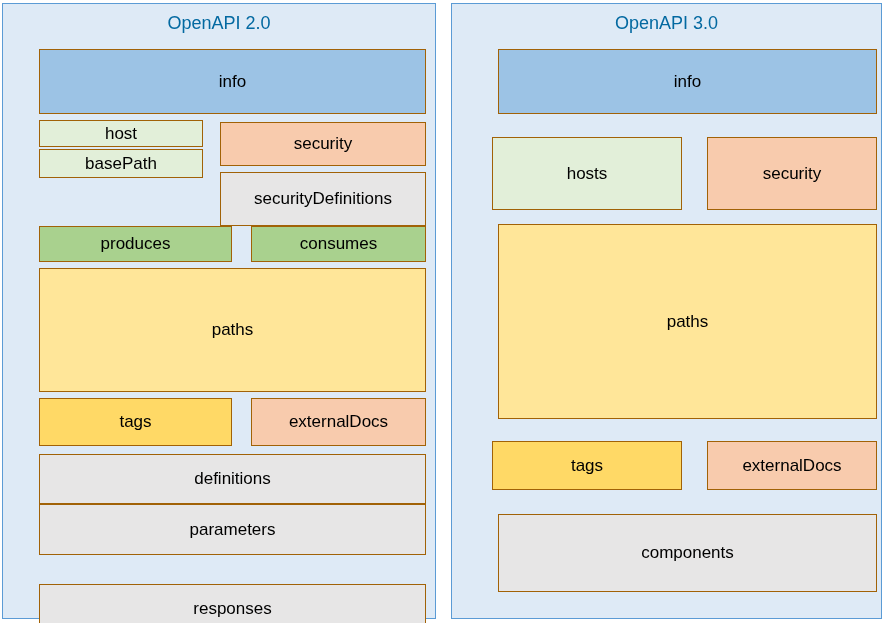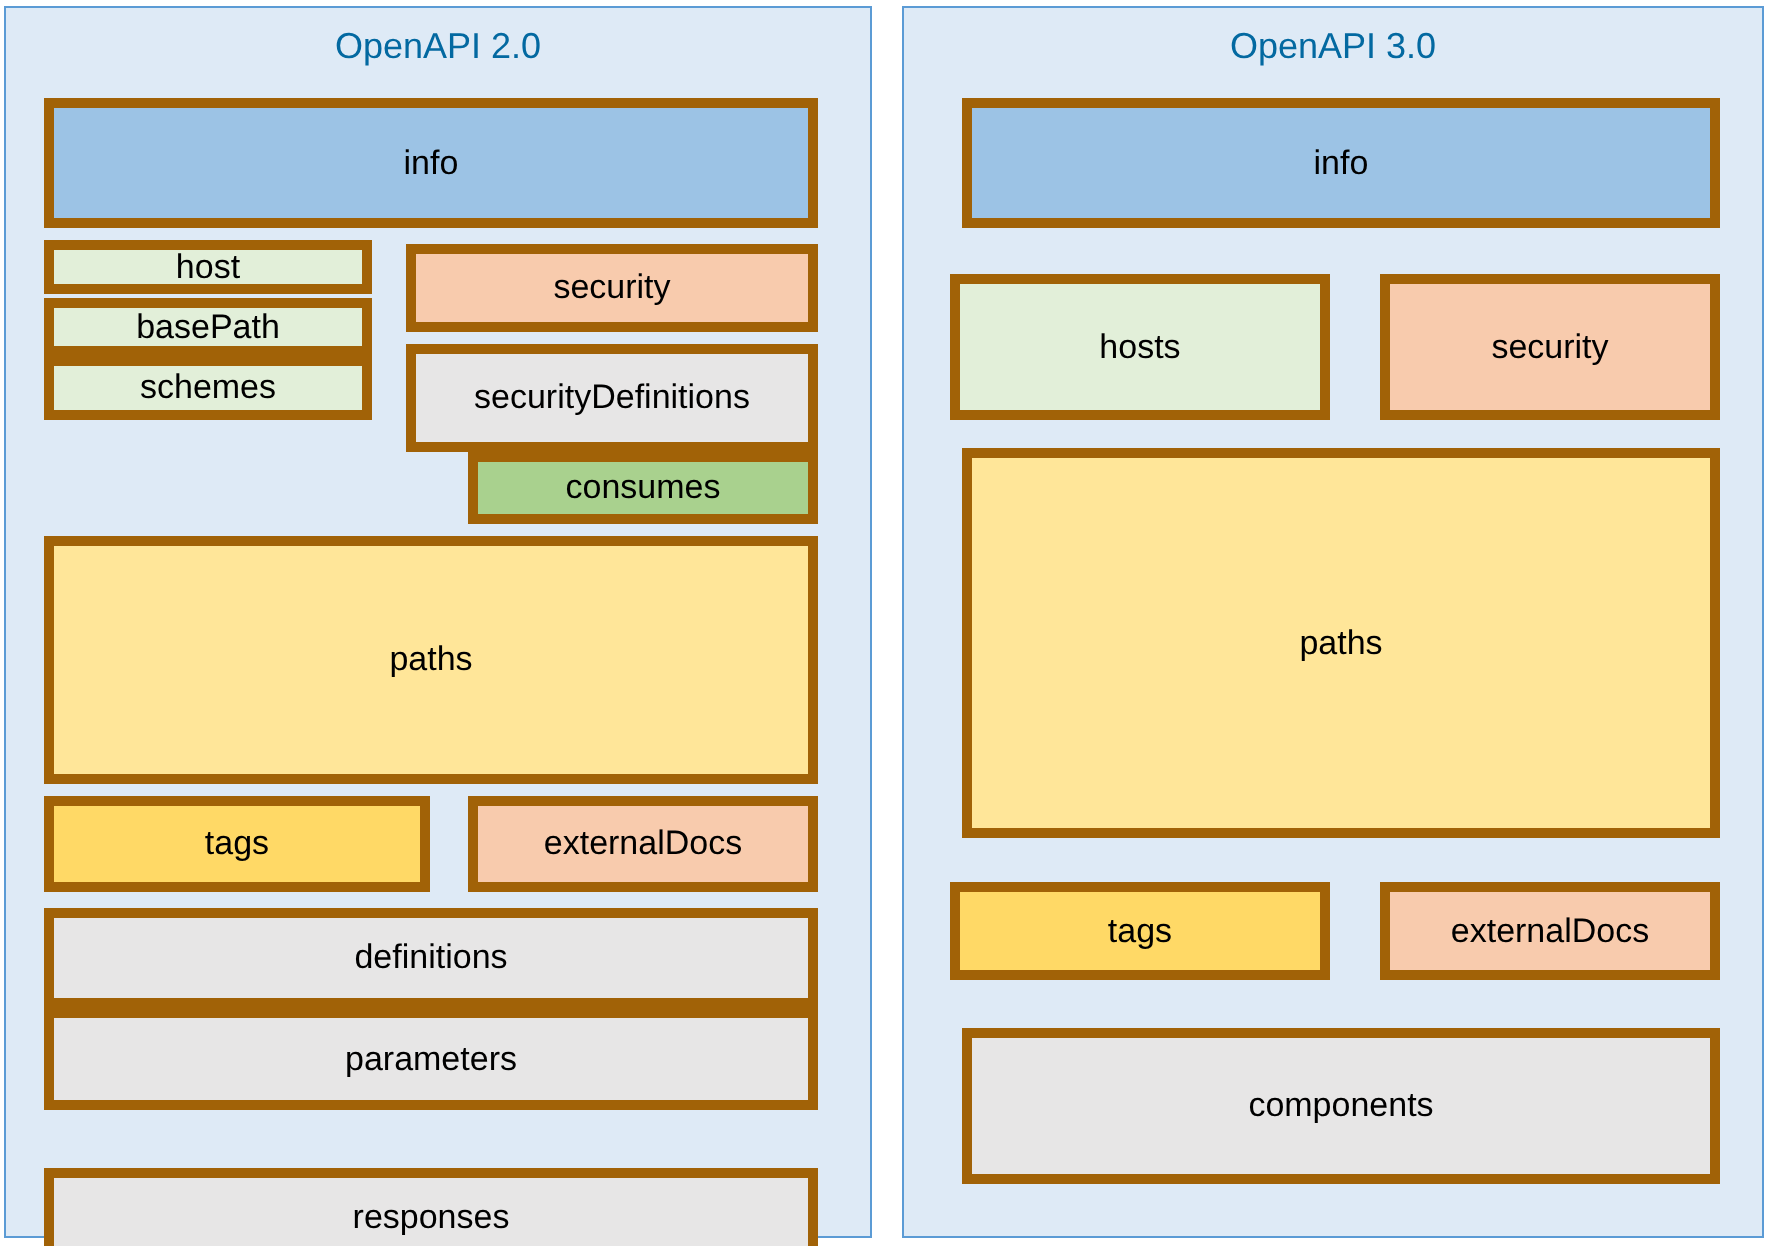--- a/index.html
+++ b/index.html
@@ -37,29 +37,30 @@
     text-align: center;
     font-size: 18px;
     color: #0369a1;
     line-height: 22px;
     white-space: nowrap;
   }
 
   .box {
     position: absolute;
     box-sizing: border-box;
-    border: 5px solid #a16207;
+    border: 1px solid #a16207;
     display: flex;
     align-items: center;
     justify-content: center;
     font-size: 17px;
     color: #000000;
     text-align: center;
     line-height: 1.15;
     white-space: nowrap;
+    margin-left: 17px;
   }
 
   
   .fill-info    { background: #9cc3e5; }
   .fill-green   { background: #e2efd9; }
   .fill-salmon  { background: #f8cbad; }
   .fill-gray    { background: #e7e6e6; }
   .fill-olive   { background: #a9d18e; }
   .fill-paths   { background: #ffe699; }
   .fill-tags    { background: #ffd966; }
@@ -97,26 +98,26 @@
   <div class="panel" id="panel-v2">
     <div class="panel-title">OpenAPI 2.0</div>
   </div>
 
   <div class="box fill-info" id="v2-info">info</div>
 
   <div class="box fill-green" id="v2-host">host</div>
 
   <div class="box fill-green" id="v2-basepath">basePath</div>
 
-  <div class="box fill-green" id="v2-schemes">schemes</div>
 
   <div class="box fill-salmon" id="v2-security">security</div>
 
   <div class="box fill-gray" id="v2-secdefs">securityDefinitions</div>
 
+  <div class="box fill-olive" id="v2-produces">produces</div>
 
   <div class="box fill-olive" id="v2-consumes">consumes</div>
 
   <div class="box fill-paths" id="v2-paths">paths</div>
 
   <div class="box fill-tags" id="v2-tags">tags</div>
 
   <div class="box fill-salmon" id="v2-extdocs">externalDocs</div>
 
   <div class="box fill-gray" id="v2-definitions">definitions</div>

